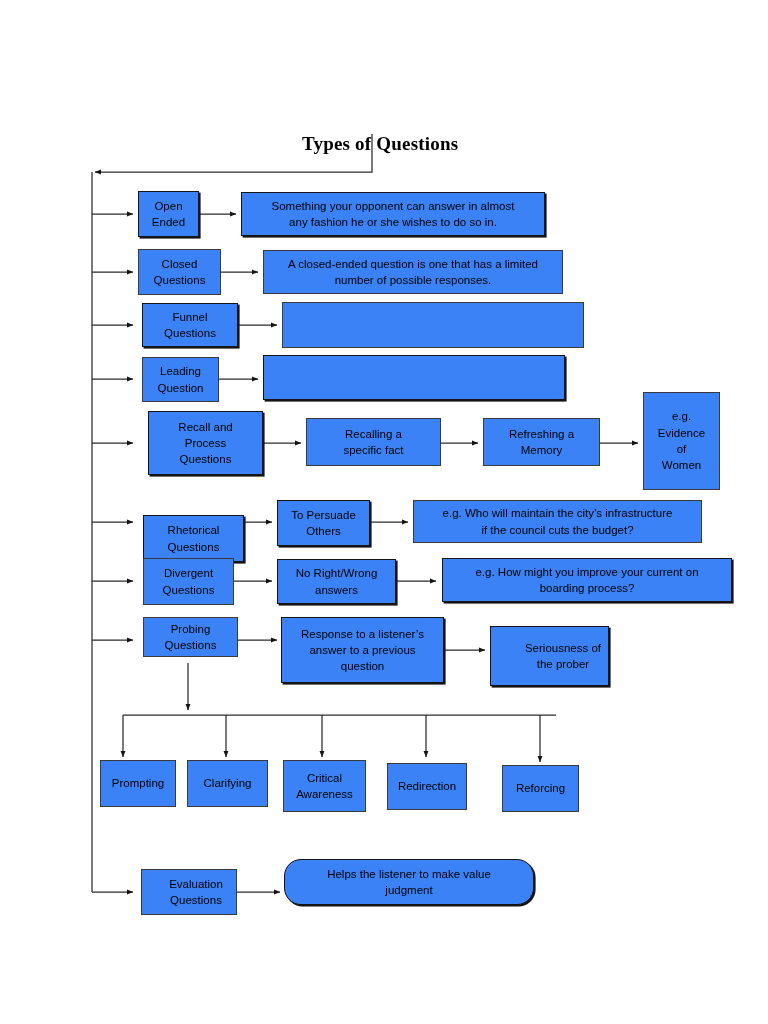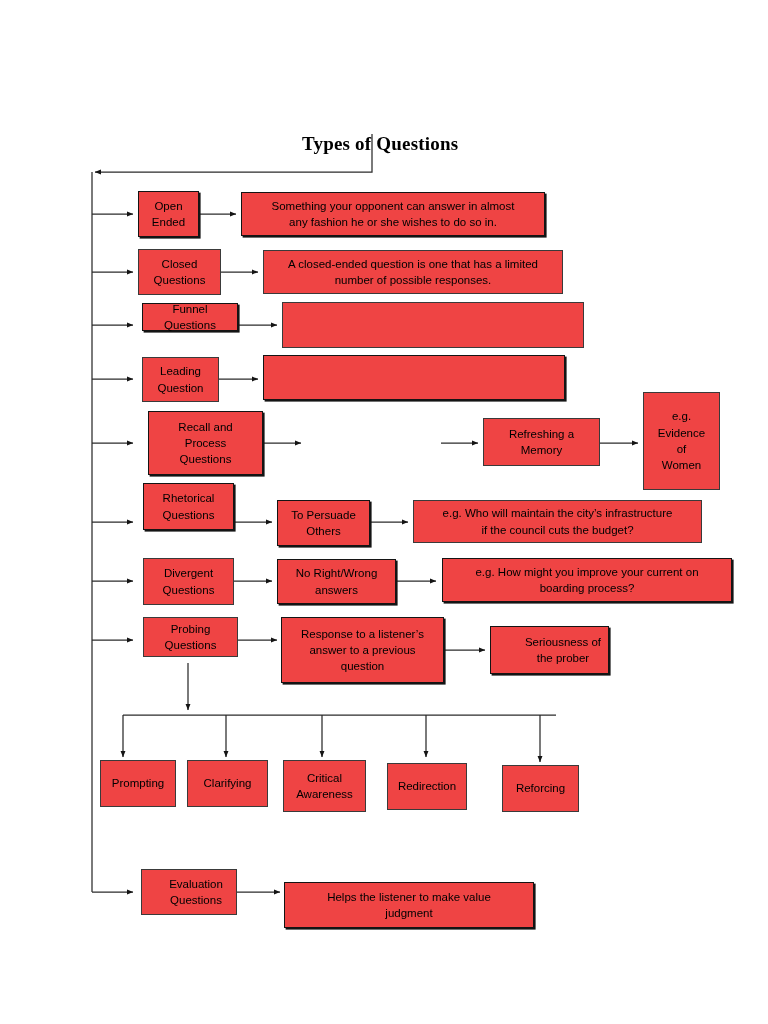--- a/index.html
+++ b/index.html
@@ -35,21 +35,21 @@
     font-family: "Liberation Serif", serif;
     font-weight: bold;
     font-size: 19px;
     letter-spacing: .2px;
     white-space: nowrap;
     margin-top: 23px;
   }
   .node {
     position: absolute;
     box-sizing: border-box;
-    background: #ef4444;
+    background: #3b82f6;
     border: 1.3px solid #2b2b2b;
     display: flex;
     align-items: center;
     justify-content: center;
     text-align: center;
     font-family: "Liberation Sans", sans-serif;
     font-size: 11.5px;
     line-height: 1.42;
     color: #000000;
     padding: 2px 4px;
@@ -143,53 +143,57 @@
 
   <div class="node thin" style="left:138px; top:249px; width:83px; height:46px;">
     <span class="lbl">Closed
 Questions</span>
   </div>
   <div class="node thin" style="left:263px; top:250px; width:300px; height:44px;">
     <span class="lbl">A closed-ended question is one that has a limited
 number of possible responses.</span>
   </div>
 
-  <div class="node heavy" style="left:142px; top:303px; width:96px; height:28px;">
+  <div class="node heavy" style="left:142px; top:303px; width:96px; height:44px;">
     <span class="lbl">Funnel
 Questions</span>
   </div>
   <div class="node thin empty" style="left:282px; top:302px; width:302px; height:46px;">
     <span class="lbl"></span>
   </div>
 
   <div class="node thin" style="left:142px; top:357px; width:77px; height:45px;">
     <span class="lbl">Leading
 Question</span>
   </div>
   <div class="node heavy empty" style="left:263px; top:355px; width:302px; height:45px;">
     <span class="lbl"></span>
   </div>
 
   <div class="node heavy" style="left:148px; top:411px; width:115px; height:64px;">
     <span class="lbl">Recall and
 Process
 Questions</span>
+  </div>
+  <div class="node thin" style="left:306px; top:418px; width:135px; height:48px;">
+    <span class="lbl">Recalling a
+specific fact</span>
   </div>
   <div class="node thin" style="left:483px; top:418px; width:117px; height:48px;">
     <span class="lbl">Refreshing a
 Memory</span>
   </div>
   <div class="node thin" style="left:643px; top:392px; width:77px; height:98px;">
     <span class="lbl">e.g.
 Evidence
 of
 Women</span>
   </div>
 
-  <div class="node heavy" style="left:143px; top:483px; width:91px; height:47px;">
+  <div class="node heavy" style="left:143px; top:515px; width:101px; height:47px;">
     <span class="lbl">Rhetorical
 Questions</span>
   </div>
   <div class="node heavy" style="left:277px; top:500px; width:93px; height:46px;">
     <span class="lbl">To Persuade
 Others</span>
   </div>
   <div class="node thin" style="left:413px; top:500px; width:289px; height:43px;">
     <span class="lbl">e.g. Who will maintain the city’s infrastructure
 if the council cuts the budget?</span>
@@ -210,21 +214,21 @@
 
   <div class="node thin" style="left:143px; top:617px; width:95px; height:40px;">
     <span class="lbl">Probing
 Questions</span>
   </div>
   <div class="node heavy" style="left:281px; top:617px; width:163px; height:66px;">
     <span class="lbl">Response to a listener’s
 answer to a previous
 question</span>
   </div>
-  <div class="node heavy" style="left:490px; top:626px; width:119px; height:48px;padding-left:31px;">
+  <div class="node heavy" style="left:490px; top:626px; width:119px; height:60px;padding-left:31px;">
     <span class="lbl">Seriousness of
 the prober</span>
   </div>
 
   <div class="node thin" style="left:187px; top:760px; width:81px; height:47px;">
     <span class="lbl">Clarifying</span>
   </div>
   <div class="node thin" style="left:100px; top:760px; width:76px; height:47px;">
     <span class="lbl">Prompting</span>
   </div>
@@ -236,18 +240,18 @@
     <span class="lbl">Redirection</span>
   </div>
   <div class="node thin" style="left:502px; top:765px; width:77px; height:47px;">
     <span class="lbl">Reforcing</span>
   </div>
 
   <div class="node thin" style="left:141px; top:869px; width:96px; height:46px;padding-left:18px;">
     <span class="lbl">Evaluation
 Questions</span>
   </div>
-  <div class="node heavy" style="left:284px; top:882px; width:250px; height:46px;">
+  <div class="node heavy" style="left:284px; top:859px; width:250px; height:46px;border-radius:17px;">
     <span class="lbl">Helps the listener to make value
 judgment</span>
   </div>
 
 </div>
 
 </body></html>

